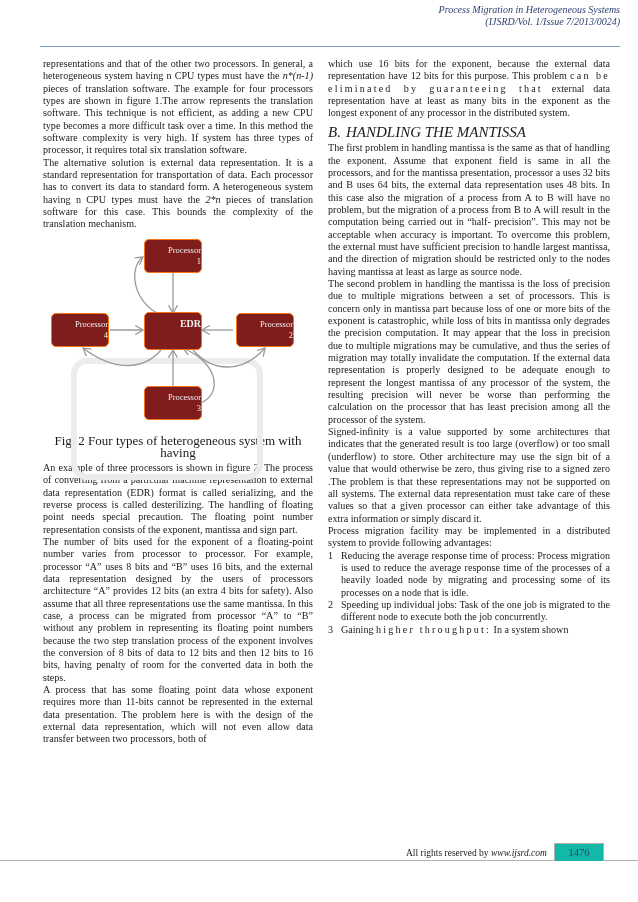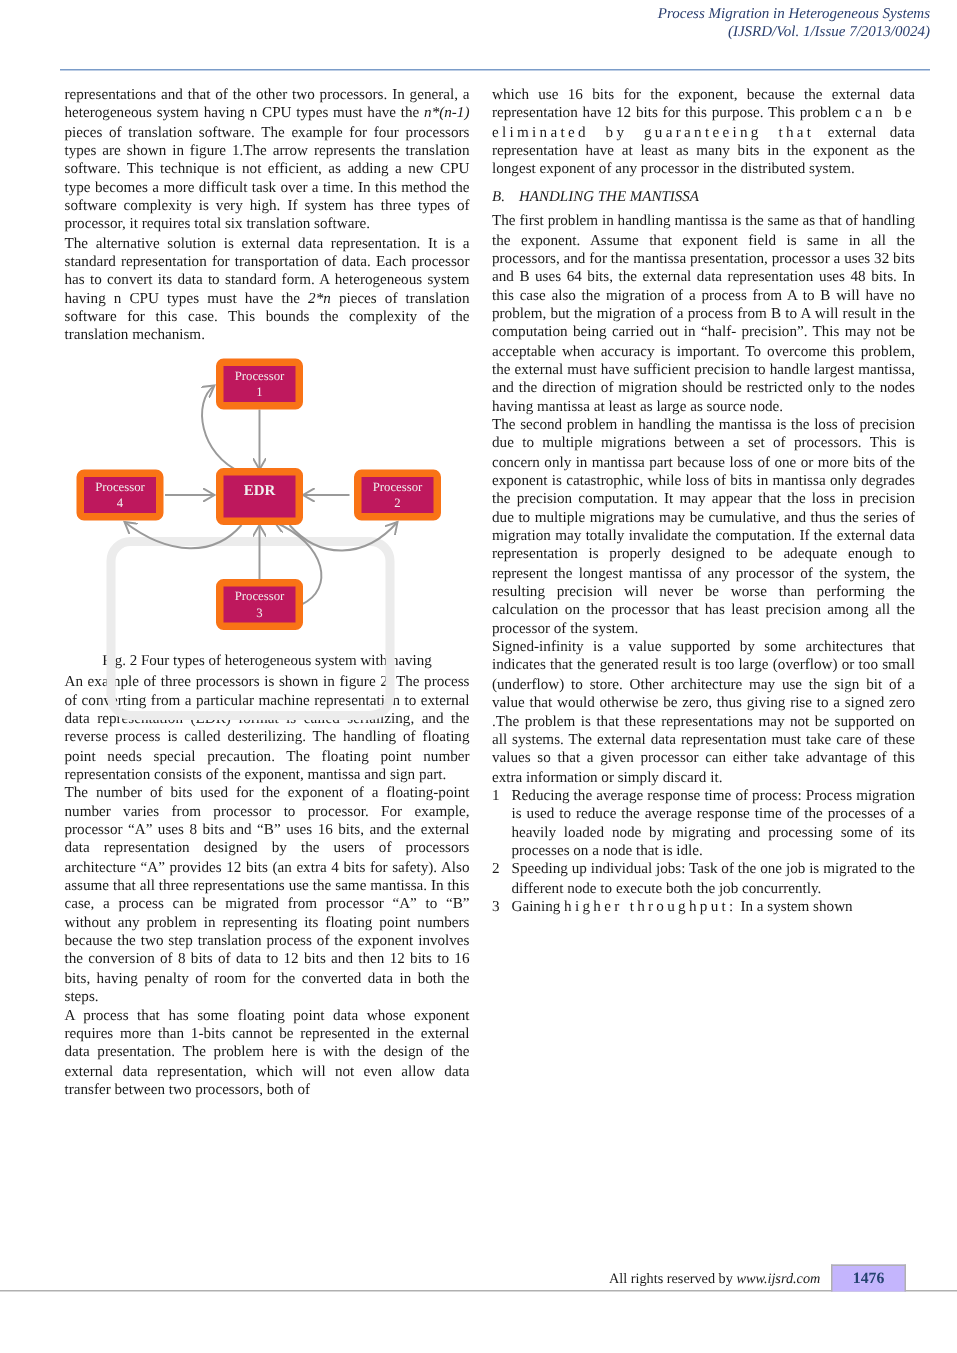--- a/index.html
+++ b/index.html
@@ -14,51 +14,51 @@
     .header-rule {
       position: absolute; top: 46px; left: 40px; right: 18px; height: 1px; background: #7a9cc9;
     }
     .col {
       position: absolute; top: 58px; font-size: 10.1px; line-height: 12.35px; text-align: justify;
     }
     .col-left { left: 43px; width: 270px; }
     .col-right { left: 328px; width: 282px; }
     p { margin: 0; }
     .sec {
-      font-style: italic; font-size: 10px; margin: 6px 0 4px 0; text-align: left; line-height: 12.5px;
+      font-style: italic; font-size: 15px; margin: 6px 0 4px 0; text-align: left; line-height: 12.5px;
     }
     .sec .num { display: inline-block; width: 18px; }
     .h1 {
       text-align: center; font-size: 10.3px; margin: 12px 0 5px 0; letter-spacing: 0.1px;
     }
     .spaced { letter-spacing: 2.2px; }
     .figure { position: relative; width: 270px; height: 200px; margin-top: 2px; }
     .wm {
       position: absolute; border: 6px solid #ececec; border-radius: 16px;
     }
     .box {
-      position: absolute; width: 58px; height: 34px; background: #be185d; border: 5px solid #f97316;
-      border-radius: 5px; color: #f0f0f0; font-size: 8.5px; text-align: center; line-height: 11px;
+      position: absolute; width: 58px; height: 34px; background: #7f1d1d; border: 1px solid #f97316;
+      border-radius: 5px; color: #f0f0f0; font-size: 8.5px; text-align: right; line-height: 11px;
       display: flex; flex-direction: column; justify-content: center; box-sizing: border-box;
     }
     .box.edr { width: 58px; height: 38px; font-weight: bold; font-size: 10px; justify-content: flex-start; padding-top: 5px; }
-    .caption { text-align: center; font-size: 10px; line-height: 12.5px; margin: 2px 0 2px 0; }
+    .caption { text-align: center; font-size: 13px; line-height: 12.5px; margin: 2px 0 2px 0; }
     .list-item { display: flex; text-align: justify; }
     .list-item .n { width: 13px; flex-shrink: 0; }
     .list-item .t { flex: 1; }
     .footer-rule {
       position: absolute; top: 860px; left: 0; right: 0; height: 1px; background: #b0b0b0;
     }
     .footer-text {
       position: absolute; top: 848px; left: 406px; font-size: 9.5px; color: #1a1a1a;
     }
     .footer-text i { font-style: italic; }
     .page-box {
       position: absolute; top: 843px; left: 554px; width: 48px; height: 17px; border: 1px solid #b0b0b0;
-      border-bottom: none; background: #c4b5fd; text-align: center; font-weight: bold; font-size: 10.5px;
+      border-bottom: none; background: #14b8a6; text-align: center; font-weight: normal; font-size: 10.5px;
       color: #24426f; line-height: 17px;
     }
   </style>
 </head>
 <body>
 
 <div class="header">
   <div>Process Migration in Heterogeneous Systems</div>
   <div>(IJSRD/Vol. 1/Issue 7/2013/0024)</div>
 </div>
@@ -106,29 +106,30 @@
       <span>Processor</span>
         <span>3</span>
     </div>
   </div>
   <div class="caption">
     <div>Fig. 2 Four types of heterogeneous system with having</div>
   </div>
 
   <p>An example of three processors is shown   in   figure   2. The   process   of converting   from   a   particular machine representation to external data representation (EDR) format is called serializing, and the reverse process is called desterilizing. The   handling   of   floating   point needs   special   precaution.   The   floating point number representation consists of the exponent, mantissa and sign part.</p>
   <p>The number of bits used for the exponent of a floating-point number varies from processor to processor. For example, processor “A” uses 8 bits and “B” uses 16 bits, and the external data representation designed by the users of processors   architecture   “A”   provides   12 bits   (an extra   4   bits   for   safety).   Also assume  that all  three representations use the same mantissa. In this case, a process can be migrated from processor “A” to “B” without any problem in representing its floating point numbers because the two step translation process of the exponent involves the conversion of 8 bits of data to 12 bits and then 12 bits to 16 bits, having penalty of room for the converted data in both the steps.</p>
-  <p>A process that has some floating point data whose exponent requires more than 1-bits cannot be represented in the external data presentation. The problem here is with the design of the external data representation, which will not even allow data transfer between two processors, both of</p>
+  <p>A process that has some floating point data whose exponent requires more than 11-bits cannot be represented in the external data presentation. The problem here is with the design of the external data representation, which will not even allow data transfer between two processors, both of</p>
 </div>
 
 <div class="col col-right">
   <p><span>which use 16 bits for the exponent, because the external data representation have 12 bits for this purpose. This problem </span><span class="spaced">can be eliminated by guaranteeing that</span><span> external data representation have at least as many bits in the exponent as the longest exponent of any processor in the distributed system.</span></p>
   <div class="sec"><span class="num">B.</span><span>HANDLING THE MANTISSA</span></div>
   <p>The first problem in handling mantissa  is  the  same  as  that of  handling  the  exponent.  Assume  that  exponent  field is same in all the processors, and for the mantissa presentation, processor a uses 32 bits and B uses 64 bits, the external data representation uses 48 bits.  In this case also the migration of a process from A to B will have no problem, but the migration of a process from B to A will result in the computation being carried out in “half- precision”. This may not be acceptable when accuracy is important. To overcome this problem, the external must have sufficient precision to handle largest mantissa, and the direction of migration should be restricted only to the nodes having mantissa at least as large as source node.</p>
   <p>The second problem in handling the mantissa is the loss of precision due to multiple migrations between a set of processors.   This   is   concern   only   in mantissa part because loss of one or more bits of the exponent is catastrophic, while loss of bits in mantissa only degrades the precision computation. It may appear that the loss in precision due to multiple migrations may be cumulative, and thus the series of migration may totally invalidate the computation. If the external data representation is properly designed to be   adequate   enough   to   represent   the longest mantissa of any processor of the system, the resulting precision will never be worse than performing the  calculation on  the processor  that has least precision among all the processor of the system.</p>
   <p>Signed-infinity is a value supported by some architectures that indicates that the generated result is too large (overflow) or too small (underflow) to store.  Other architecture may use the sign bit of a value that would otherwise be zero, thus giving rise to a signed zero .The problem    is    that    these representations may not be supported  on all systems. The external data representation must take care of these values so that a given processor can either take advantage of this extra information or simply discard it.</p>
+  <p>Process migration facility may be implemented in a distributed system to provide following advantages:</p>
   <div class="list-item">
     <span class="n">1</span>
       <span class="t">Reducing   the   average   response time of process: Process migration is used to reduce the average response time of the processes of a heavily loaded node by migrating and processing     some     of     its processes on a node that is idle.</span>
   </div>
   <div class="list-item">
     <span class="n">2</span>
       <span class="t">Speeding up individual jobs: Task of the one job is migrated to the different node to execute both the job concurrently.</span>
   </div>
   <div class="list-item">
     <span class="n">3</span>

